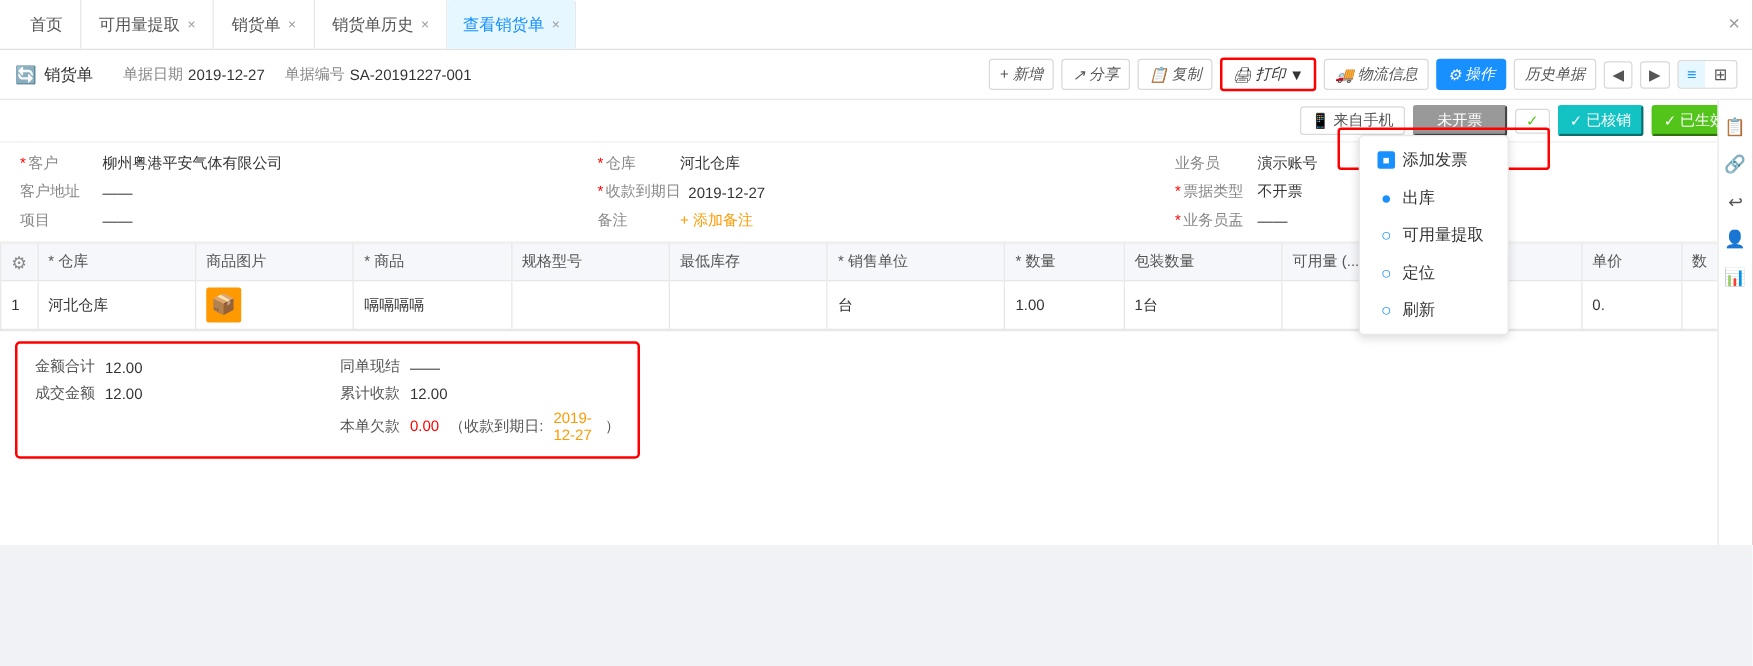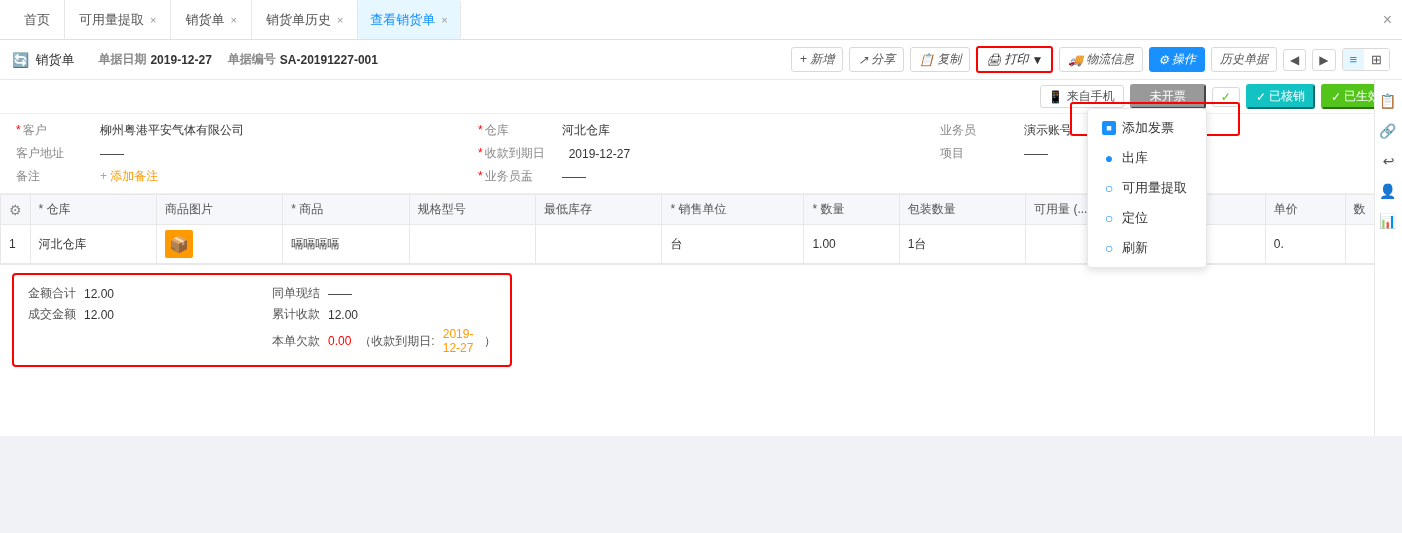--- a/index.html
+++ b/index.html
@@ -29,21 +29,21 @@
 
     
     .doc-header {
       display: flex; align-items: center; padding: 6px 12px;
       border-bottom: 1px solid #e8e8e8; background: #fff;
       flex-wrap: wrap; gap: 4px;
     }
     .doc-title { display: flex; align-items: center; gap: 6px; margin-right: 20px; }
     .doc-title .icon-sales { color: #1890ff; font-size: 14px; }
     .doc-title .label { font-size: 13px; color: #333; }
-    .doc-meta { display: flex; align-items: center; gap: 16px; flex: 1; font-weight: bold; }
+    .doc-meta { display: flex; align-items: center; gap: 16px; flex: 1; }
     .doc-meta .meta-item { font-size: 12px; color: #555; display: flex; align-items: center; gap: 4px; }
     .doc-meta .meta-label { color: #888; }
     .doc-meta .meta-val { color: #333; }
 
     .header-actions {
       display: flex; align-items: center; gap: 6px; margin-left: auto;
     }
     .btn-action {
       display: flex; align-items: center; gap: 3px; padding: 3px 8px;
       border: 1px solid #d9d9d9; border-radius: 3px; background: #fff;
@@ -69,21 +69,21 @@
     }
     .btn-status-gray { background: #999; color: #fff; border-color: #999; border-radius: 3px; padding: 2px 18px; font-size: 12px; cursor: pointer; }
     .btn-status-green { background: #52c41a; color: #fff; border-color: #52c41a; border-radius: 3px; padding: 2px 8px; font-size: 12px; cursor: pointer; display: flex; align-items: center; gap: 3px; }
     .btn-status-teal { background: #13c2c2; color: #fff; border-color: #13c2c2; border-radius: 3px; padding: 2px 8px; font-size: 12px; cursor: pointer; display: flex; align-items: center; gap: 3px; }
 
     
     .form-section {
       padding: 8px 16px; display: grid; grid-template-columns: 1fr 1fr 1fr; gap: 6px 16px;
       border-bottom: 1px solid #f0f0f0;
     }
-    .field-row { display: flex; align-items: center; gap: 24px; }
+    .field-row { display: flex; align-items: center; gap: 6px; }
     .field-label { color: #888; font-size: 12px; white-space: nowrap; min-width: 60px; }
     .field-required::before { content: '*'; color: red; margin-right: 2px; }
     .field-value { color: #333; font-size: 12px; }
     .add-note { color: #f90; font-size: 12px; cursor: pointer; }
 
     
     .table-wrap { overflow-x: auto; border-bottom: 1px solid #e8e8e8; }
     table { width: 100%; border-collapse: collapse; font-size: 12px; }
     thead tr { background: #f5f7fa; }
     th {
@@ -256,20 +256,24 @@
         <span class="field-label">业务员</span>
         <span class="field-value">演示账号</span>
       </div>
       <div class="field-row">
         <span class="field-label">客户地址</span>
         <span class="field-value">——</span>
       </div>
       <div class="field-row">
         <span class="field-label field-required">收款到期日</span>
         <span class="field-value">2019-12-27</span>
+      </div>
+      <div class="field-row">
+        <span class="field-label field-required">票据类型</span>
+        <span class="field-value">不开票</span>
       </div>
       <div class="field-row">
         <span class="field-label">项目</span>
         <span class="field-value">——</span>
       </div>
       <div class="field-row">
         <span class="field-label">备注</span>
         <span class="add-note">+ 添加备注</span>
       </div>
       <div class="field-row">

